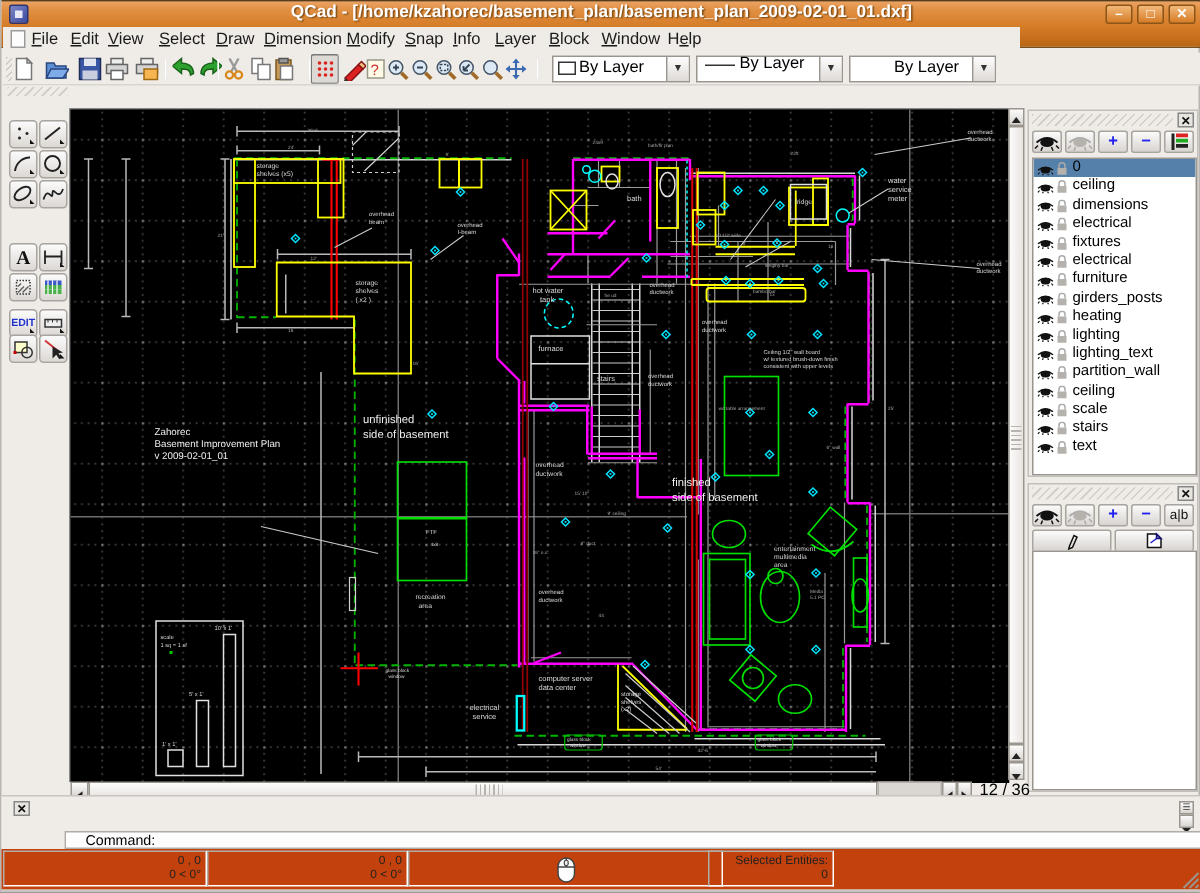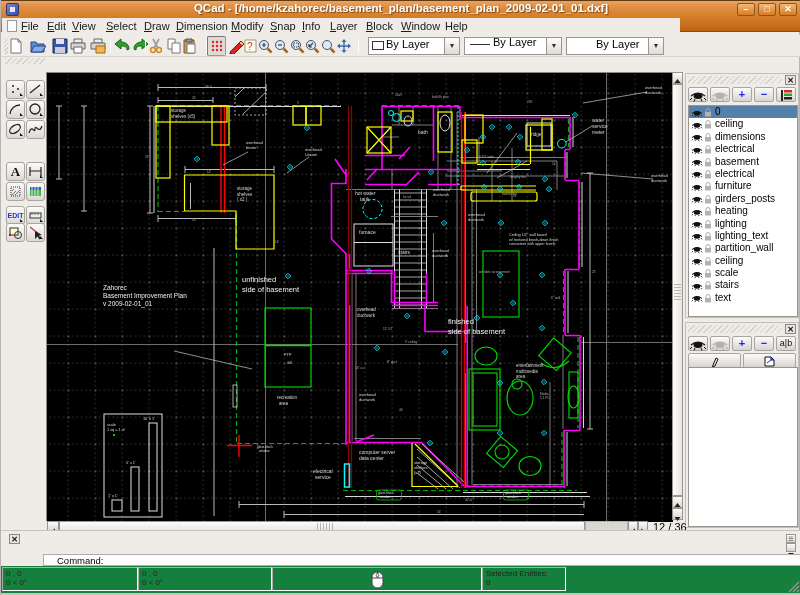--- a/index.html
+++ b/index.html
@@ -53,21 +53,21 @@
   background:#e8e4e0; font-size:8px; line-height:9px; text-align:center; color:#111; font-weight:bold; }
 .pbtn { position:absolute; height:15px; background:linear-gradient(#fbfbfb,#d8d4d0); border:1px solid #a8a4a0; border-radius:2px; }
 .playerlist { position:absolute; left:2px; background:#fff; border:1px solid #9a968f; overflow:hidden; }
 .lrow { position:relative; height:12.4px; font-size:10px; color:#000; white-space:nowrap; }
 .lrow .nm { position:absolute; left:26px; top:0px; }
 
 #cmddock { position:absolute; left:0px; top:530px; width:800px; height:36px; background:#efebe7; border-top:1px solid #c8c4c0; }
 #history { position:absolute; left:22px; top:1px; width:774px; height:21px; background:#fff; border:1px solid #8c8884; font-size:9.5px; line-height:11px; color:#000; overflow:hidden; }
 #cmdline { position:absolute; left:22px; top:23px; width:774px; height:12px; background:#fdfdfd; border:1px solid #b0aca8; font-size:9.5px; line-height:11px; color:#000;margin-left:20px; }
 
-#statusbar { position:absolute; left:0; top:566px; width:800px; height:27px; background:#15803d; font-size:8px; color:#222; }
+#statusbar { position:absolute; left:0; top:566px; width:800px; height:27px; background:#c2410c; font-size:8px; color:#222;text-align:right; }
 .sbox { position:absolute; top:1px; height:24px; border:1px solid #b0aca8; border-right-color:#fff; border-bottom-color:#fff; padding:1px 3px; }
 #winbottom { position:absolute; left:0; top:593px; width:800px; height:2px; background:#c8c4c0; }
 </style>
 </head>
 <body>
 <div id="app">
   <div id="titlebar">
     <div id="appicon"></div>
     <div id="titletext">QCad - [/home/kzahorec/basement_plan/basement_plan_2009-02-01_01.dxf]</div>
     <div class="tbtn" style="left:736px;">–</div>
@@ -659,21 +659,21 @@
         <div class="lrow">
             <svg style="position:absolute;left:2px;top:2.5px;" width="12" height="8" viewBox="0 0 12 8">
               <path d="M1 4.5 Q6 0.5 11 4.5" fill="none" stroke="#111" stroke-width="1"></path>
               <ellipse cx="6" cy="4.5" rx="3.2" ry="2.2" fill="#111"></ellipse>
               <path d="M2 6 l-1 1.3 M4.5 6.8 l-0.5 1.2 M7.5 6.8 l0.5 1.2 M10 6 l1 1.3" stroke="#111" stroke-width="0.8"></path>
             </svg>
             <svg style="position:absolute;left:15px;top:2px;" width="8" height="9" viewBox="0 0 8 9">
               <path d="M2 4 v-1.5 a2 2 0 0 1 4 0 V4" fill="none" stroke="#aaa"></path>
               <rect x="1" y="4" width="6" height="4.5" fill="#b5b1ad"></rect>
             </svg>
-            <span class="nm">basement</span>
+            <span class="nm">fixtures</span>
           </div>
         <div class="lrow">
             <svg style="position:absolute;left:2px;top:2.5px;" width="12" height="8" viewBox="0 0 12 8">
               <path d="M1 4.5 Q6 0.5 11 4.5" fill="none" stroke="#111" stroke-width="1"></path>
               <ellipse cx="6" cy="4.5" rx="3.2" ry="2.2" fill="#111"></ellipse>
               <path d="M2 6 l-1 1.3 M4.5 6.8 l-0.5 1.2 M7.5 6.8 l0.5 1.2 M10 6 l1 1.3" stroke="#111" stroke-width="0.8"></path>
             </svg>
             <svg style="position:absolute;left:15px;top:2px;" width="8" height="9" viewBox="0 0 8 9">
               <path d="M2 4 v-1.5 a2 2 0 0 1 4 0 V4" fill="none" stroke="#aaa"></path>
               <rect x="1" y="4" width="6" height="4.5" fill="#b5b1ad"></rect>
@@ -868,19 +868,19 @@
   <div id="statusbar">
     <div class="sbox" style="left:1px; width:136px;">0 , 0<br>0 &lt; 0°</div>
     <div class="sbox" style="left:137px; width:134px;">0 , 0<br>0 &lt; 0°</div>
     <div class="sbox" style="left:271px; width:210px;">
         <svg style="position:absolute;left:98px;top:3px;" width="13" height="18" viewBox="0 0 13 18">
           <rect x="1" y="1" width="11" height="16" rx="5.5" fill="#fdfdfd" stroke="#444"></rect>
           <path d="M6.5 1 V7 M1 7 H12" stroke="#444" fill="none"></path>
           <rect x="5.2" y="2.5" width="2.6" height="3.6" rx="1.2" fill="#eee" stroke="#444" stroke-width="0.8"></rect>
         </svg>
       </div>
-    <div class="sbox" style="left:481px; width:84px;">Selected Entities:<br>0</div>
+    <div class="sbox" style="left:471px; width:84px;">Selected Entities:<br>0</div>
   </div>
   <div id="winbottom"></div>
   <svg style="position:absolute;left:786px;top:580px;" width="13" height="13" viewBox="0 0 13 13">
       <path d="M12 2 L2 12 M12 6 L6 12 M12 10 L10 12" stroke="#9a968f" stroke-width="1.3"></path>
     </svg>
 </div>
 
 </body></html>

